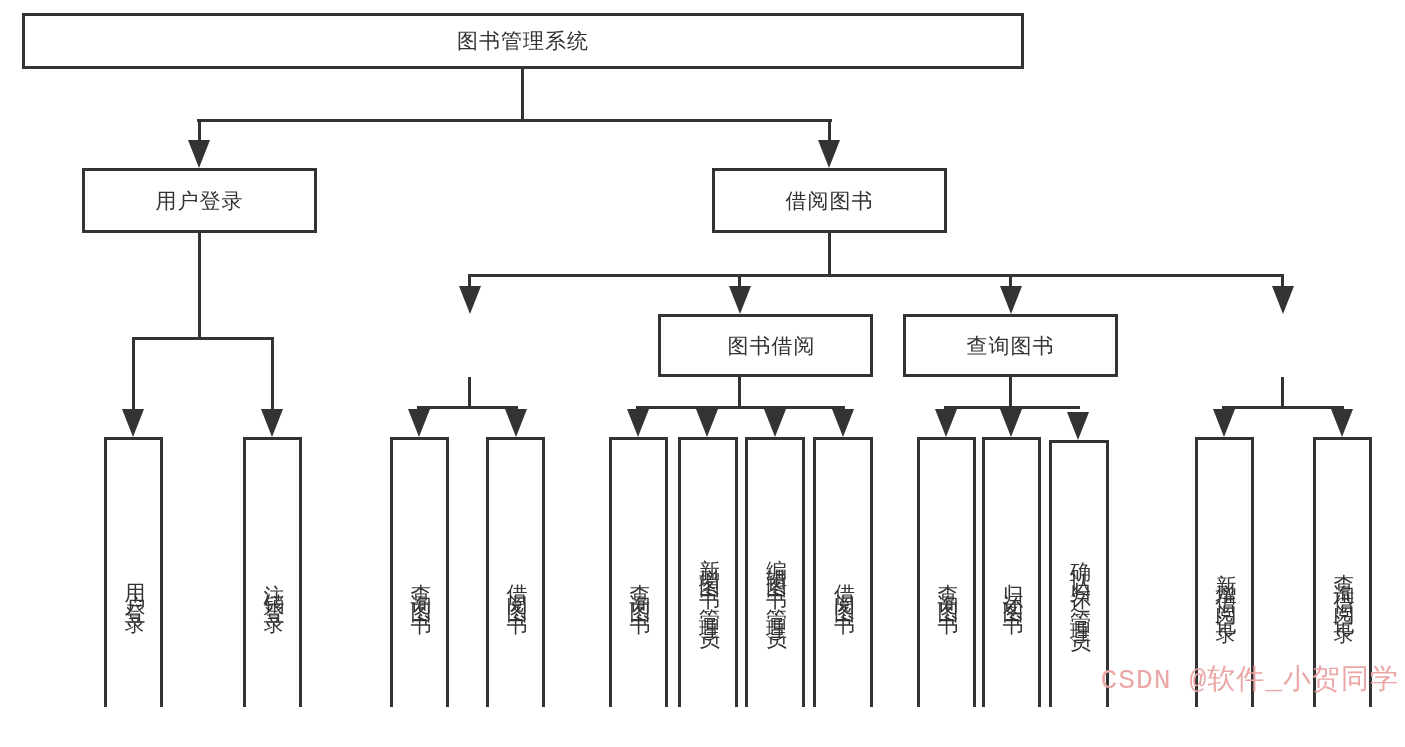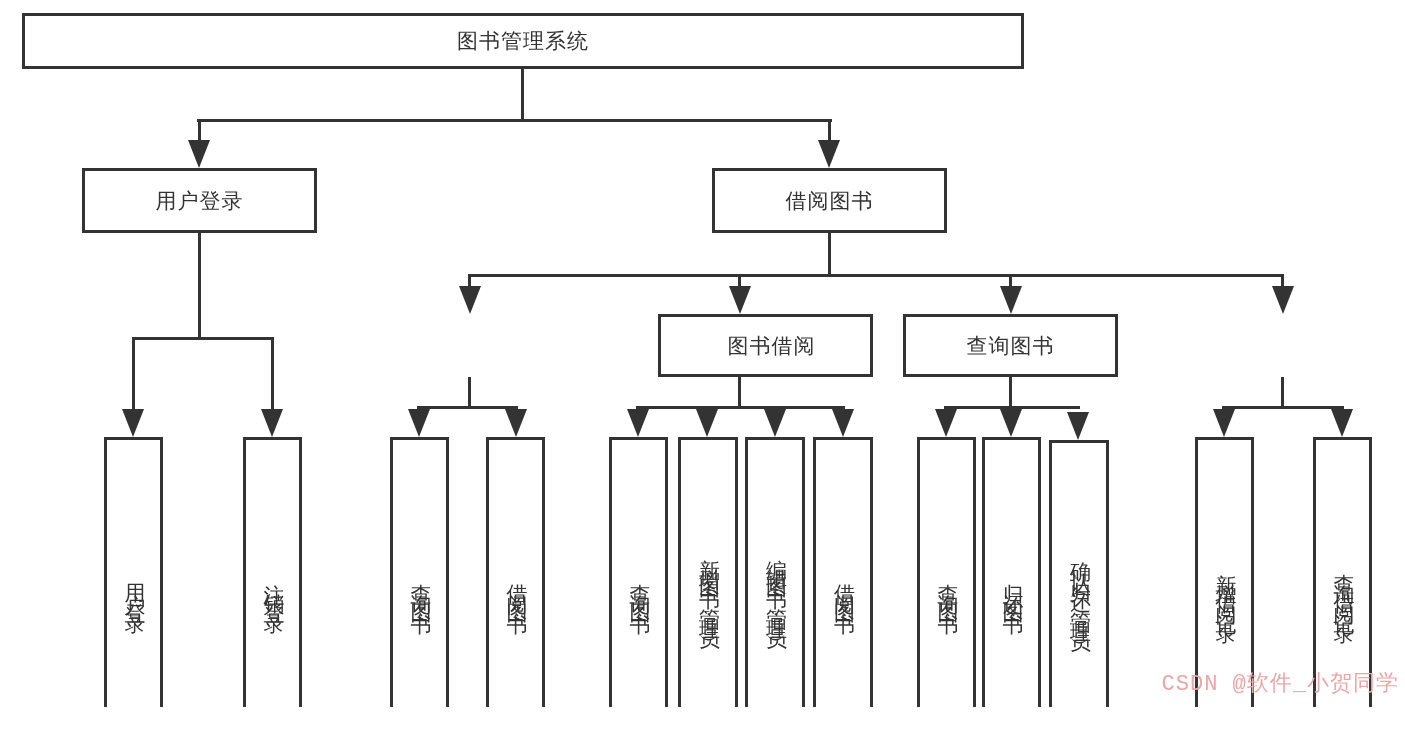--- a/index.html
+++ b/index.html
@@ -39,21 +39,21 @@
   .arrow{
     position:absolute;
     width:0;height:0;
     border-left:11px solid transparent;
     border-right:11px solid transparent;
     border-top:28px solid var(--line,#333333);
   }
   .watermark{
     position:absolute;
     right:6px;bottom:9px;
-    font-size:22px;
+    font-size:28px;
     letter-spacing:1px;
     color:var(--wm,#eba6a6);
     z-index:50;
     white-space:nowrap;
   }
 
   
   #n-root      {left:22px;  top:13px;  width:1002px; height:56px;}
   #n-login     {left:82px;  top:168px; width:235px;  height:65px;}
   #n-manage    {left:712px; top:168px; width:235px;  height:65px;}

